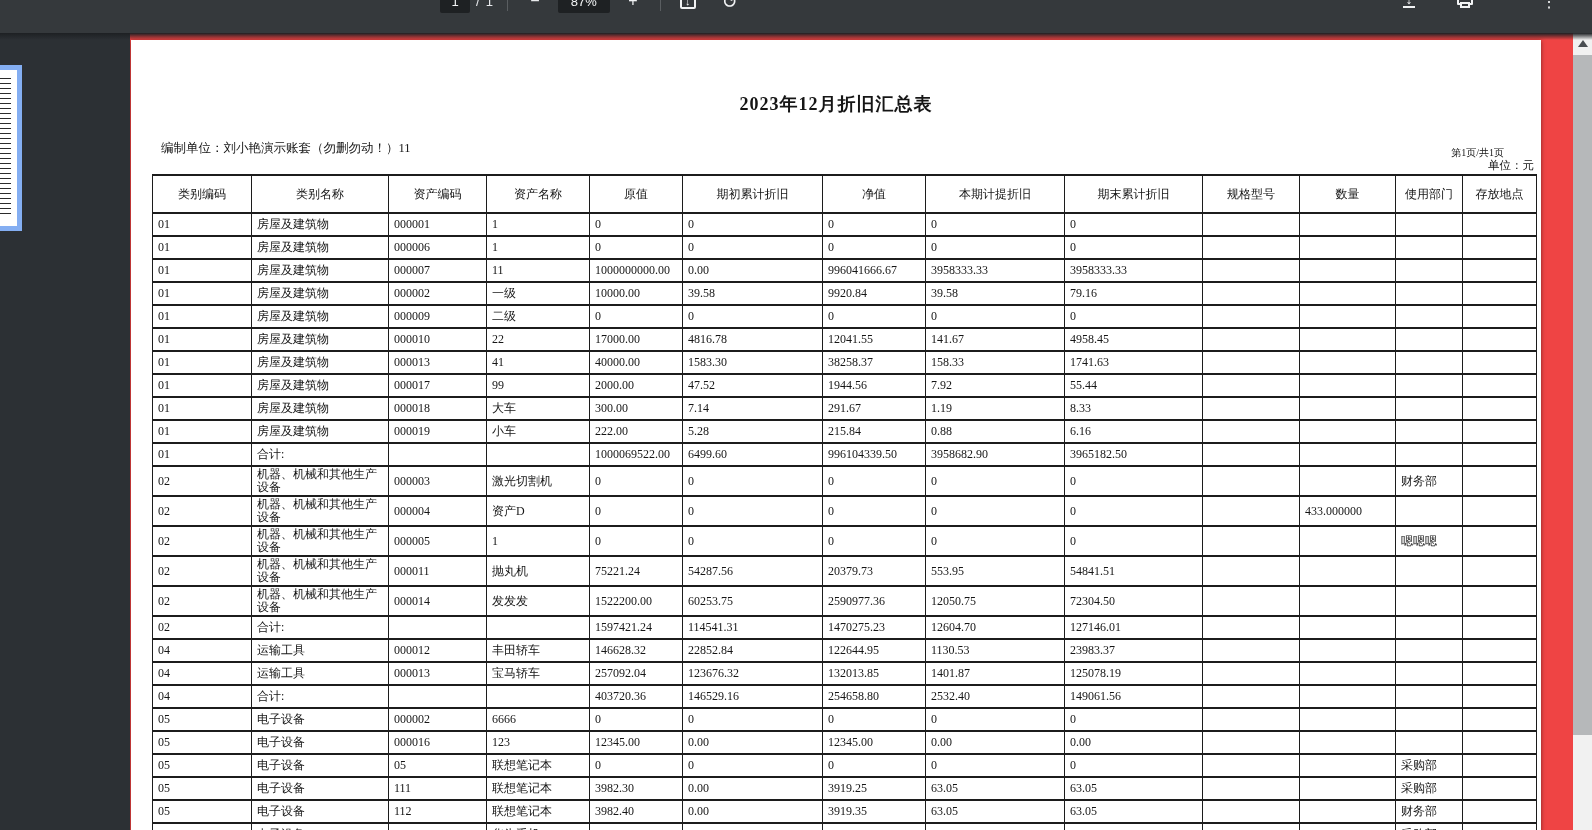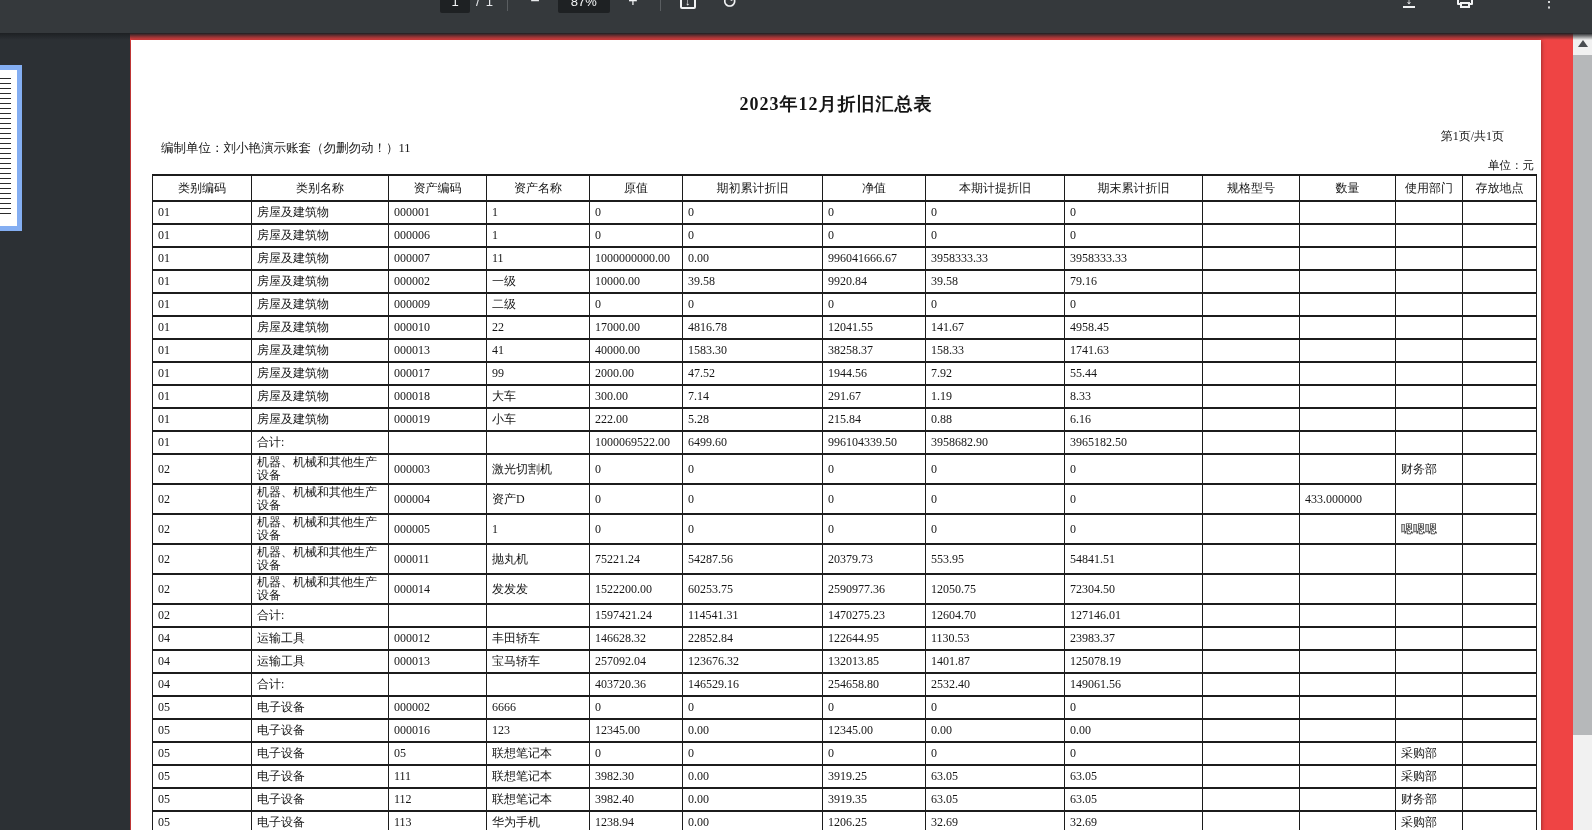--- a/index.html
+++ b/index.html
@@ -46,29 +46,29 @@
 
   
   .page-area { position:absolute; left:130px; top:33px; right:19px; bottom:0;
                background:#ef4444; }
   .page { position:absolute; left:1px; top:7px; width:1410px; height:1080px;
           background:#ffffff; box-shadow:0 1px 4px rgba(0,0,0,.5);
           font-family:"Liberation Serif","DejaVu Serif",serif; color:#151515; }
   .doc-title { position:absolute; top:52px; left:0; width:100%; text-align:center;
                font-size:18px; font-weight:bold; letter-spacing:1px; }
   .doc-unit-line { position:absolute; top:100px; left:30px; font-size:12.5px; }
-  .doc-pageinfo { position:absolute; top:88px; right:37px; font-size:12px; }
+  .doc-pageinfo { position:absolute; top:106px; right:37px; font-size:10px; }
   .doc-currency { position:absolute; top:118px; right:7px; font-size:11.5px; }
 
   table.dep { position:absolute; left:21px; top:134px; border-collapse:collapse;
               table-layout:fixed; font-size:12px; }
   table.dep th, table.dep td { border-left:1px solid #1c1c1c; border-right:1px solid #1c1c1c;
               border-top:2px solid #1c1c1c; border-bottom:2px solid #1c1c1c;
               padding:1px 5px; overflow:hidden; line-height:13px; }
-  table.dep th { font-weight:normal; text-align:center; height:26px; }
+  table.dep th { font-weight:normal; text-align:center; height:38px; }
   table.dep td { text-align:left; vertical-align:middle; height:23px;
                  white-space:normal; word-break:break-all; }
   tr.tall td { height:29px; }
 
   
   .scrollbar { position:absolute; right:0; top:33px; width:19px; height:797px;
                background:#f1f1f1; z-index:20; }
   .sb-up { position:absolute; top:0; left:0; width:19px; height:21px; background:#f1f1f1;
            display:flex; align-items:center; justify-content:center; cursor:pointer; }
   .sb-up .tri { width:0; height:0; border-left:5px solid transparent;

